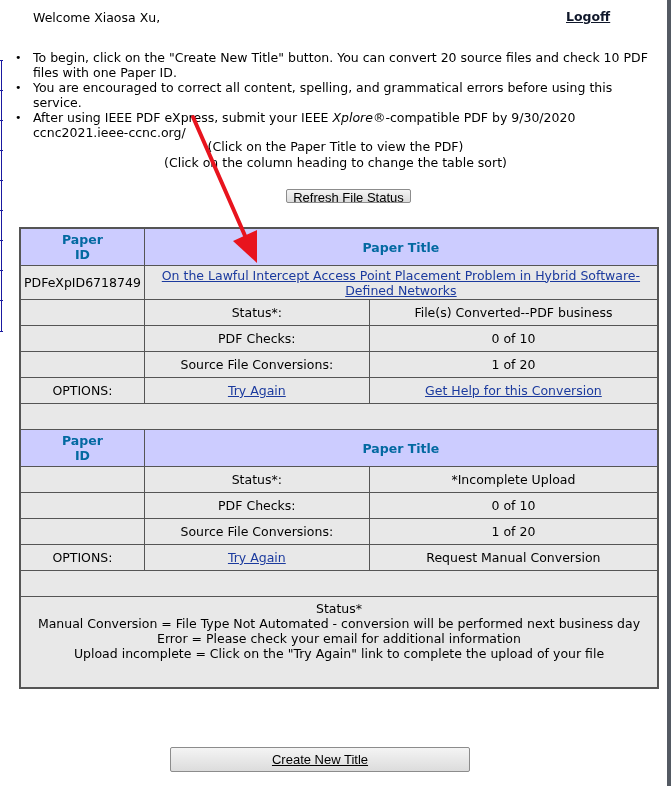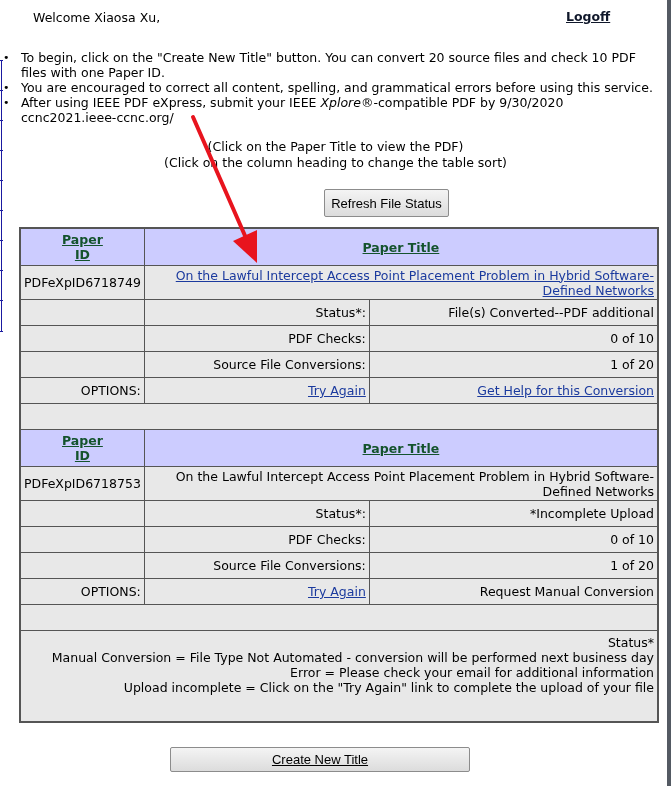--- a/index.html
+++ b/index.html
@@ -15,43 +15,43 @@
   .left-rule span {
     position:absolute; left:0; width:3px; height:1px; background:#1a1aa0;
   }
   .right-bar { position:absolute; right:0; top:0; width:4px; height:786px; background:#545a63; }
   .welcome { position:absolute; left:33px; top:10px; }
   .logoff {
     position:absolute; left:566px; top:9px; font-weight:bold;
     color:#0f172a; text-decoration:underline; cursor:pointer;
   }
   ul.intro {
-    position:absolute; left:0; top:50px; width:662px; margin:0; padding-left:21px;
+    position:absolute; left:0; top:50px; width:662px; margin:0; padding-left:33px;
     line-height:15px; list-style:none; box-sizing:border-box;
   }
   ul.intro li { position:relative; }
   ul.intro li::before { content:"•"; position:absolute; left:-18px; font-size:11px; }
   .hint { position:absolute; left:0; width:671px; text-align:center; }
   .btn {
     position:absolute; background:linear-gradient(#f4f4f4,#dcdcdc);
     border:1px solid #8c8c8c; border-radius:2px;
     font-family:"Liberation Sans", sans-serif; font-size:13px; color:#000;
     text-align:center; padding:0; cursor:pointer; box-sizing:border-box;
   }
   table.papers {
     position:absolute; left:19px; top:227px; width:640px;
     border-collapse:collapse; border:2px solid #555;
     background:#e8e8e8;
   }
   table.papers td, table.papers th {
     border:1px solid #555; padding:0 3px; vertical-align:middle;
-    font-weight:normal; text-align:right; line-height:15px;
+    font-weight:normal; text-align:center; line-height:15px;
   }
   .hdr th { background:#ccccff; height:36px; text-align:center !important; }
-  .hdr a { color:#14532d; font-weight:bold; text-decoration:underline; cursor:pointer; }
+  .hdr a { color:#0369a1; font-weight:bold; cursor:pointer; }
   a.link { color:#1b3a9e; text-decoration:underline; cursor:pointer; }
   .row-title td { height:33px; }
   .row-info td { height:25px; }
   .opt-label { text-align:center; font-weight:bold; }
   .spacer td { height:25px; }
   .legend td { height:86px; vertical-align:top !important; padding-top:4px !important; line-height:15px; }
   .arrow { position:absolute; left:0; top:0; pointer-events:none; }
 </style>
 </head>
 <body>
@@ -75,42 +75,42 @@
 
 <ul class="intro">
   <li>To begin, click on the "Create New Title" button. You can convert 20 source files and check 10 PDF files with one Paper ID.</li>
   <li>You are encouraged to correct all content, spelling, and grammatical errors before using this service.</li>
   <li><span>After using IEEE PDF eXpress, submit your IEEE </span><i>Xplore</i><span>®-compatible PDF by 9/30/2020 ccnc2021.ieee-ccnc.org/</span></li>
 </ul>
 
 <div class="hint" style="top:139px">(Click on the Paper Title to view the PDF)</div>
 <div class="hint" style="top:155px">(Click on the column heading to change the table sort)</div>
 
-<button class="btn" style="left:286px; top:189px; width:125px; height:28px;margin-left:38px;">Refresh File Status</button>
+<button class="btn" style="left:286px; top:189px; width:125px; height:14px;">Refresh File Status</button>
 
 <table class="papers">
   <colgroup>
       <col style="width:122px">
       <col style="width:225px">
       <col>
     </colgroup>
 
   <tbody>
       <tr class="hdr">
     <th><a>Paper</a><br><a>ID</a></th>
     <th colspan="2"><a>Paper Title</a></th>
   </tr>
   <tr class="row-title">
     <td>PDFeXpID6718749</td>
     <td colspan="2"><a class="link">On the Lawful Intercept Access Point Placement Problem in Hybrid Software-Defined Networks</a></td>
   </tr>
   <tr class="row-info">
     <td></td>
     <td>Status*:</td>
-    <td>File(s) Converted--PDF additional</td>
+    <td>File(s) Converted--PDF business</td>
   </tr>
   <tr class="row-info">
     <td></td>
     <td>PDF Checks:</td>
     <td>0 of 10</td>
   </tr>
   <tr class="row-info">
     <td></td>
     <td>Source File Conversions:</td>
     <td>1 of 20</td>
@@ -120,24 +120,20 @@
     <td><a class="link">Try Again</a></td>
     <td><a class="link">Get Help for this Conversion</a></td>
   </tr>
   <tr class="spacer">
         <td colspan="3"></td>
       </tr>
 
   <tr class="hdr">
     <th><a>Paper</a><br><a>ID</a></th>
     <th colspan="2"><a>Paper Title</a></th>
-  </tr>
-  <tr class="row-title">
-    <td>PDFeXpID6718753</td>
-    <td colspan="2">On the Lawful Intercept Access Point Placement Problem in Hybrid Software-Defined Networks</td>
   </tr>
   <tr class="row-info">
     <td></td>
     <td>Status*:</td>
     <td>*Incomplete Upload</td>
   </tr>
   <tr class="row-info">
     <td></td>
     <td>PDF Checks:</td>
     <td>0 of 10</td>

